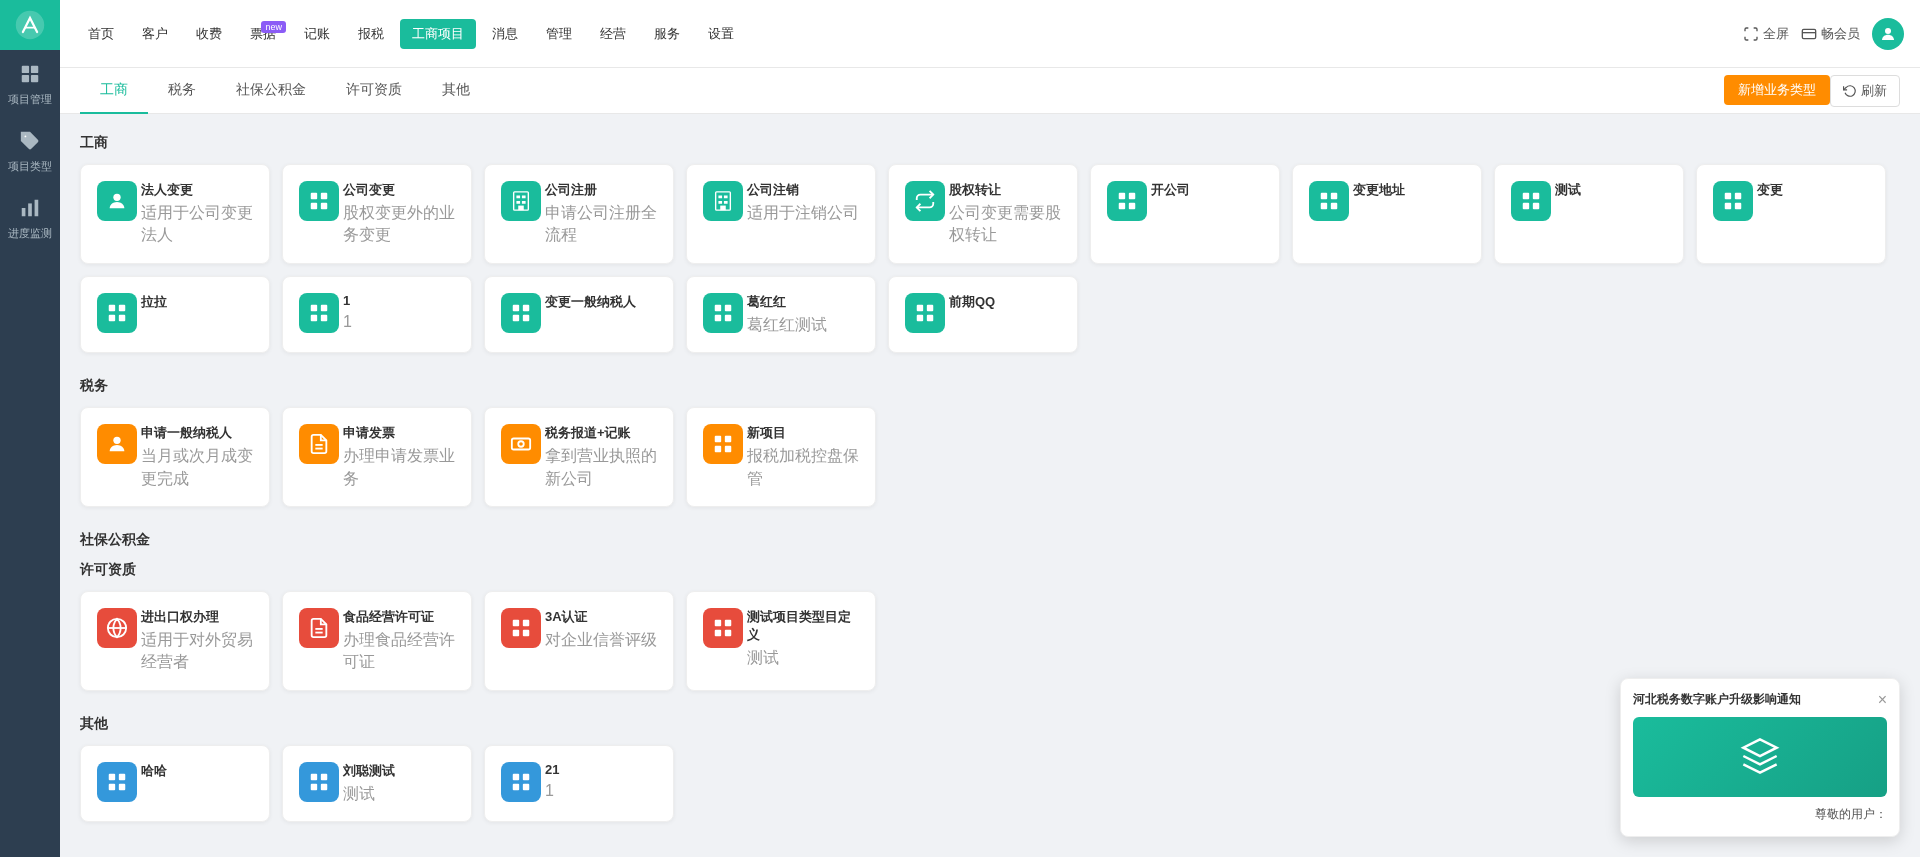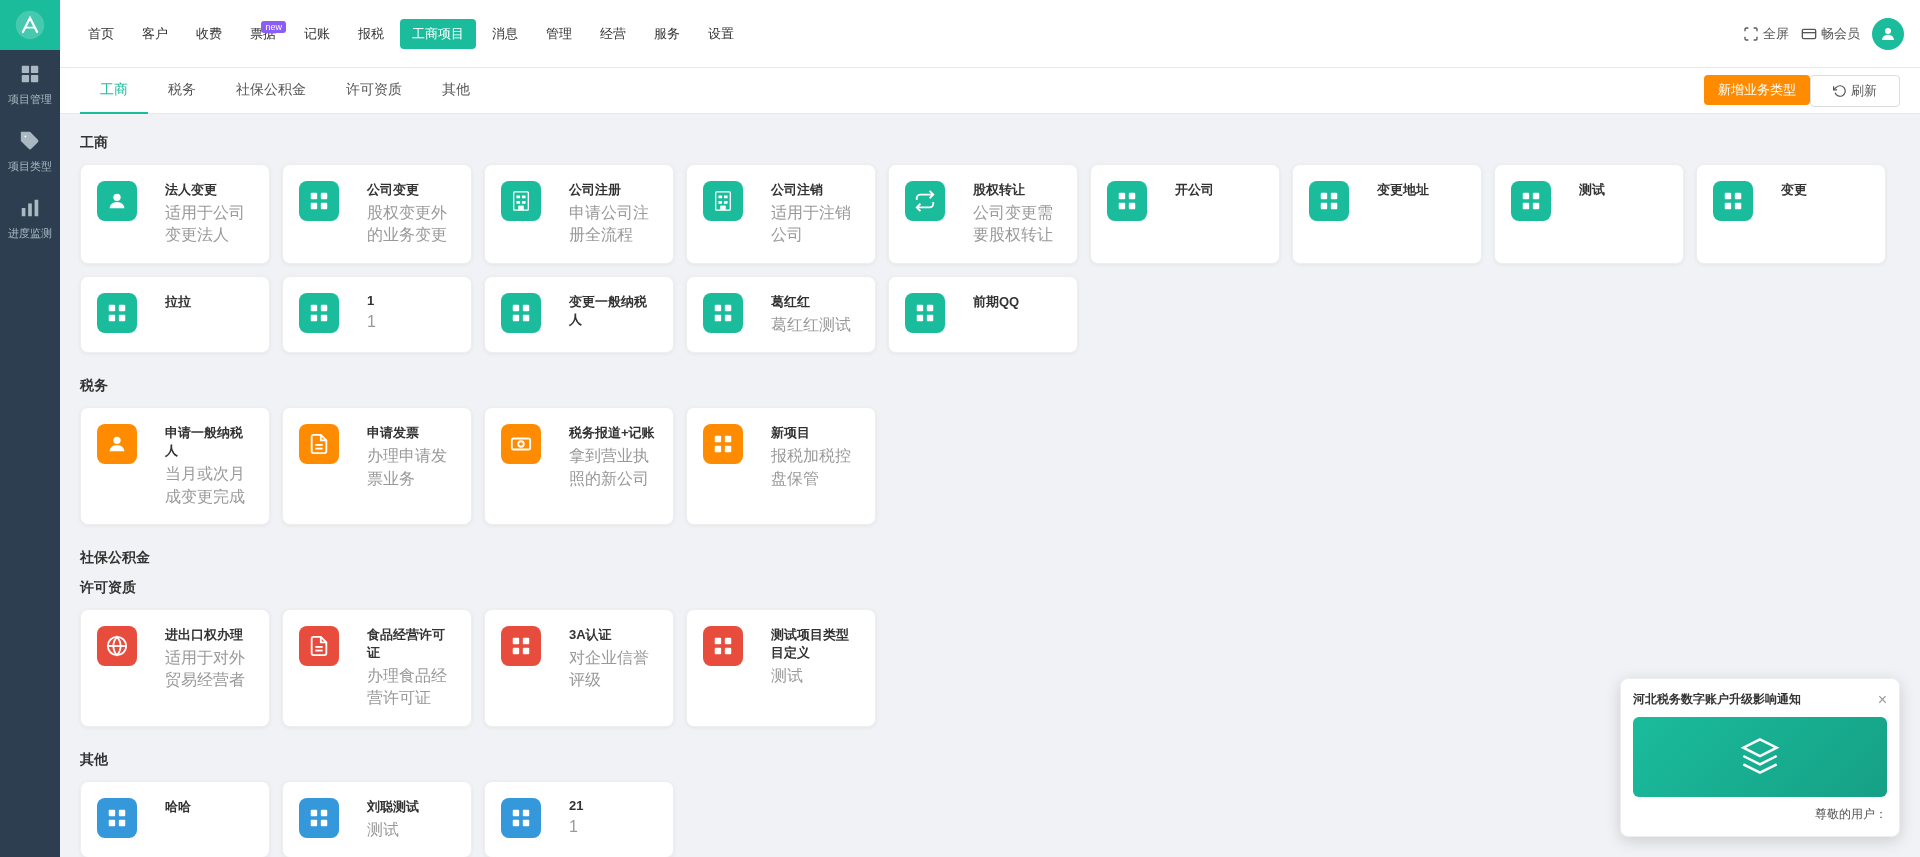--- a/index.html
+++ b/index.html
@@ -159,21 +159,21 @@
       border: none;
       border-radius: 4px;
       padding: 6px 14px;
       cursor: pointer;
       font-size: 13px;
     }
     .btn-refresh {
       background: #fff;
       border: 1px solid #ddd;
       border-radius: 4px;
-      padding: 6px 22px;
+      padding: 6px 12px;
       cursor: pointer;
       font-size: 13px;
       color: #555;
       display: flex;
       align-items: center;
       gap: 4px;
     }
 
     
     .scroll-content {
@@ -196,21 +196,21 @@
       margin-bottom: 24px;
     }
 
     .card {
       background: #fff;
       border-radius: 8px;
       padding: 16px;
       width: 190px;
       display: flex;
       align-items: flex-start;
-      gap: 28px;
+      gap: 4px;
       cursor: pointer;
       box-shadow: 0 1px 4px rgba(0,0,0,0.06);
       border: 1px solid #eee;
     }
 
     .card-icon {
       width: 40px;
       height: 40px;
       border-radius: 8px;
       display: flex;

